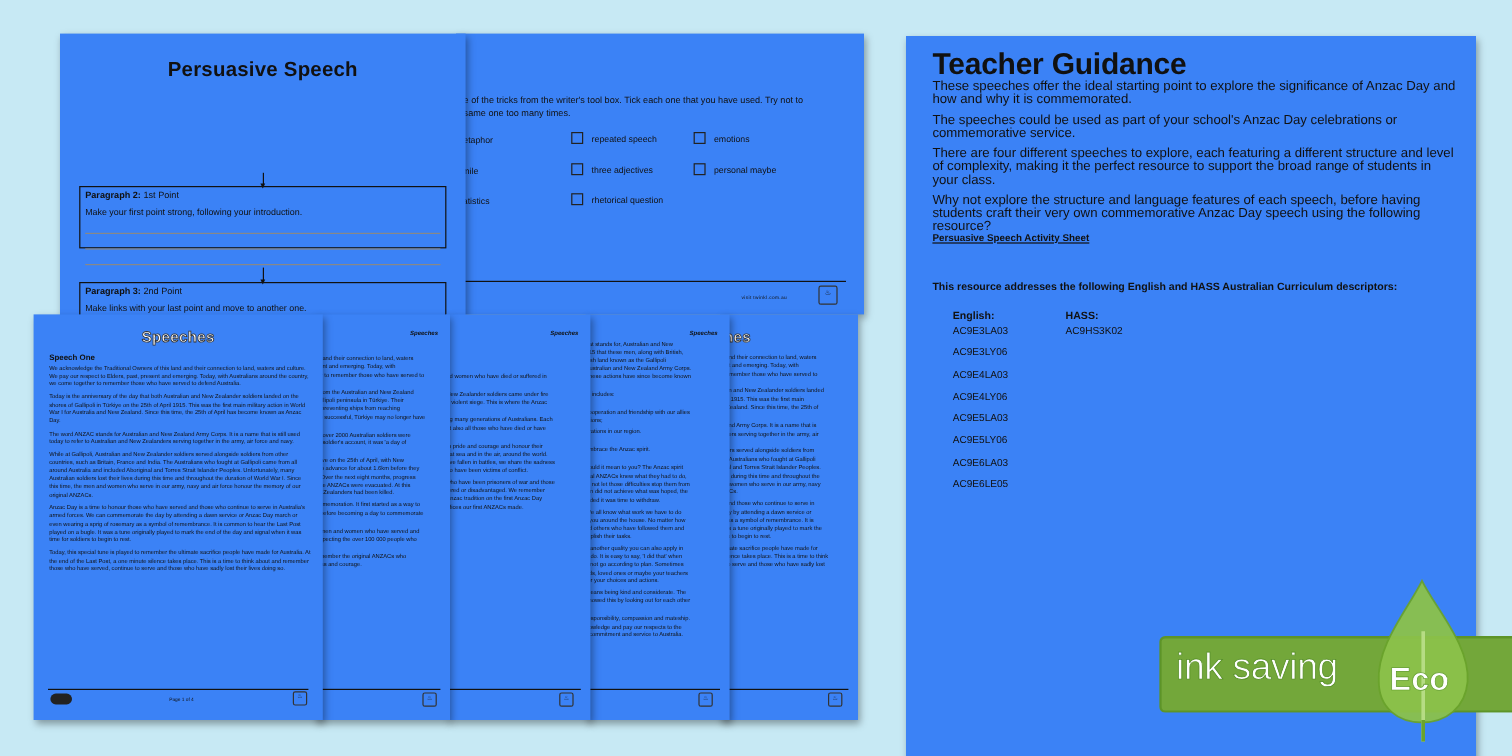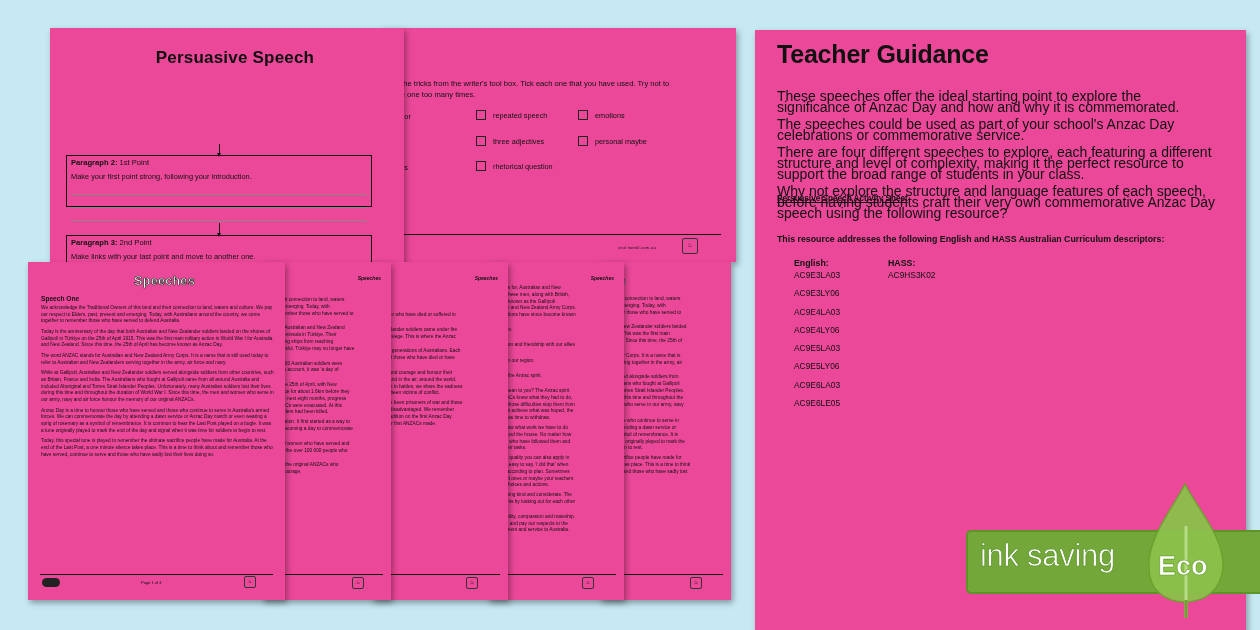--- a/index.html
+++ b/index.html
@@ -2,24 +2,23 @@
 <html><head>
 <meta charset="utf-8">
 <style>
   html, body { margin:0; padding:0; }
   body {
     width:1260px; height:630px; overflow:hidden; position:relative;
     background:#c7e9f4;
     font-family:"Liberation Sans", sans-serif; color:#111;
   }
   .page {
-    position:absolute; background:#ec4899;
+    position:absolute; background:#3b82f6;
     box-shadow: 2px 3px 6px rgba(0,0,0,0.35);
     overflow:hidden;
-    padding-left:16px;
   }
   
   #ps1 { left:50px; top:28px; width:338px; height:240px; z-index:2; }
   #ps2 { left:380px; top:28px; width:340px; height:234px; z-index:1; }
   .ps-title { text-align:center; font-weight:bold; font-size:17px; margin-top:20px; letter-spacing:0.2px; }
   .ps-box { position:absolute; left:16px; width:306px; border:1.3px solid #111; padding:2px 4px; box-sizing:border-box; }
   .ps-box .head { font-size:7.6px; }
   .ps-box .head b { font-weight:bold; }
   .ps-box .q { font-size:7.4px; margin-top:5px; }
   .ps-line { border-bottom:1px solid #888; margin:0 0 12px 0; height:0; }
@@ -47,21 +46,21 @@
   .sp-body { position:absolute; left:13px; right:10px; top:34px; font-size:4.8px; line-height:6.8px; }
   .sp-body h4 { font-size:6.6px; margin:0 0 2px 0; font-weight:bold; }
   .sp-body p { margin:0 0 3.6px 0; }
   .sp-mini-title { position:absolute; right:10px; top:13px; font-size:5px; font-weight:bold; font-style:italic; }
   .sp-text-r { position:absolute; left:-60px; right:6px; font-size:4.8px; line-height:6.8px; }
   .page-num { position:absolute; font-size:4px; }
 
   
   #tg { left:755px; top:30px; width:475px; height:628px; z-index:3; }
   .tg-title { position:absolute; left:22px; top:10px; font-size:25px; font-weight:bold; letter-spacing:-0.2px; }
-  .tg-paras { position:absolute; left:22px; top:61px; width:440px; font-size:14px; line-height:11px; }
+  .tg-paras { position:absolute; left:22px; top:37px; width:440px; font-size:11px; line-height:11px; }
   .tg-paras p { margin:0 0 6px 0; }
   .tg-link { position:absolute; left:22px; top:164px; font-size:8.2px; font-weight:bold; text-decoration:underline; color:#111; }
   .tg-addr { position:absolute; left:22px; top:204px; font-size:8.8px; font-weight:bold; }
   .tg-col { position:absolute; top:228px; font-size:8.4px; }
   .tg-col .lbl { font-weight:bold; margin-bottom:2px; font-size:8.8px; }
   .tg-col .code { height:18.3px; }
   .tg-col .code:first-of-type { height:auto; }
 
   
   #eco { position:absolute; left:966px; top:530px; width:280px; height:64px; z-index:10; }

